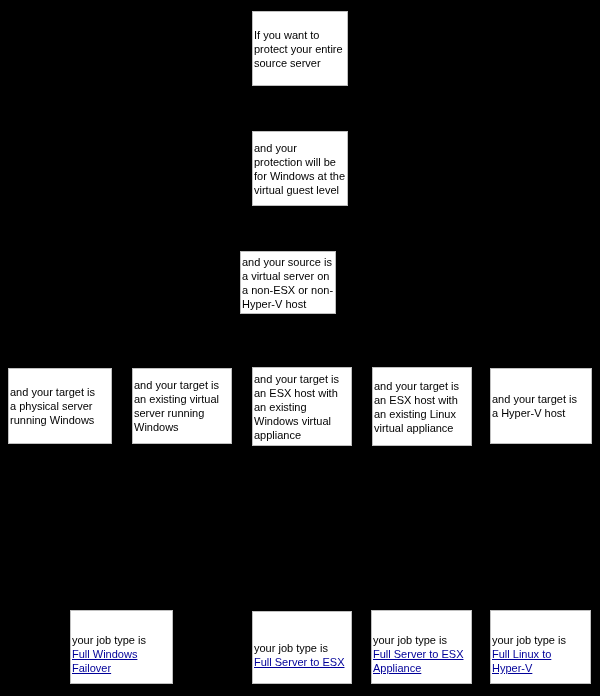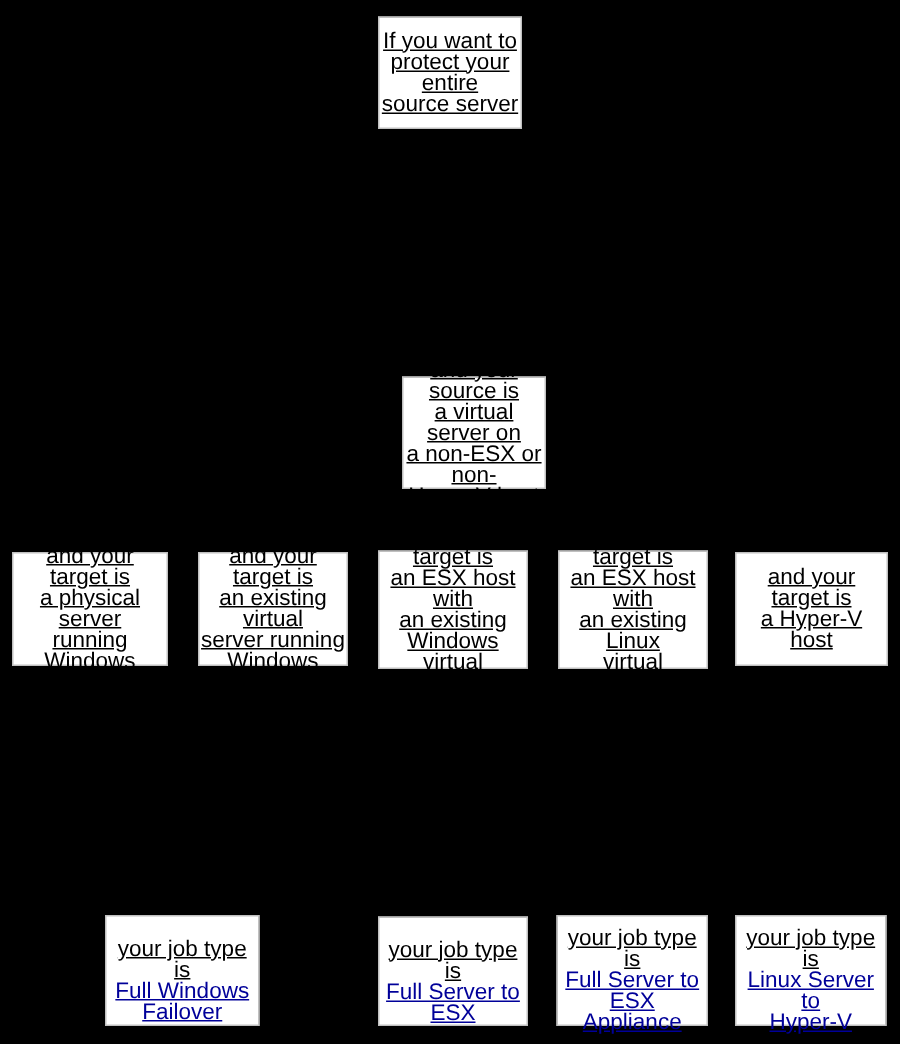--- a/index.html
+++ b/index.html
@@ -14,48 +14,47 @@
     background: var(--bg, #000000);
     font-family: "Liberation Sans", sans-serif;
     overflow: hidden;
   }
   .node {
     position: absolute;
     box-sizing: border-box;
     background: var(--box-fill, #ffffff);
     border: 1px solid var(--box-border, #c0c0c0);
     color: var(--text-color, #000000);
-    font-size: 15px;
+    font-size: 11px;
     line-height: 14px;
-    text-align: center;
+    text-align: left;
     display: flex;
     align-items: center;
     justify-content: center;
-    text-decoration: underline;
   }
   .node-text {
     white-space: pre-line;
     width: 100%;
     padding: 0 1px;
   }
   .job-prefix {
     display: block;
     white-space: pre-line;
   }
   a.job-link {
     display: inline-block;
     color: var(--link-color, #000099);
     text-decoration: underline;
     white-space: pre-line;
     cursor: pointer;
   }
   
   #node-root        { left: 252px; top: 11px;  width: 96px;  height: 75px; }
   #node-guest       { left: 252px; top: 131px; width: 96px;  height: 75px; }
-  #node-source      { left: 268px; top: 251px; width: 96px;  height: 75px; }
+  #node-source      { left: 240px; top: 251px; width: 96px;  height: 63px; }
   #node-t-physical  { left: 8px;   top: 368px; width: 104px; height: 76px; }
   #node-t-virtual   { left: 132px; top: 368px; width: 100px; height: 76px; }
   #node-t-esx-win   { left: 252px; top: 367px; width: 100px; height: 79px; }
   #node-t-esx-linux { left: 372px; top: 367px; width: 100px; height: 79px; }
   #node-t-hyperv    { left: 490px; top: 368px; width: 102px; height: 76px; }
   #node-j-failover  { left: 70px;  top: 610px; width: 103px; height: 74px; }
   #node-j-esx       { left: 252px; top: 611px; width: 100px; height: 73px; }
   #node-j-esx-app   { left: 371px; top: 610px; width: 101px; height: 74px; }
   #node-j-hyperv    { left: 490px; top: 610px; width: 101px; height: 74px; }
 </style>
@@ -63,20 +62,26 @@
 <body>
 
 <div id="canvas">
 
   <div class="node" id="node-root">
     <div class="node-text">If you want to
 protect your entire
 source server</div>
   </div>
 
+  <div class="node" id="node-guest">
+    <div class="node-text">and your
+protection will be
+for Windows at the
+virtual guest level</div>
+  </div>
 
   <div class="node" id="node-source">
     <div class="node-text">and your source is
 a virtual server on
 a non-ESX or non-
 Hyper-V host</div>
   </div>
 
   <div class="node" id="node-t-physical">
     <div class="node-text">and your target is
@@ -126,18 +131,18 @@
 
   <div class="node" id="node-j-esx-app">
     <div class="node-text">
       <span class="job-prefix">your job type is</span><a class="job-link">Full Server to ESX
 Appliance</a>
     </div>
   </div>
 
   <div class="node" id="node-j-hyperv">
     <div class="node-text">
-      <span class="job-prefix">your job type is</span><a class="job-link">Linux Server to
+      <span class="job-prefix">your job type is</span><a class="job-link">Full Linux to
 Hyper-V</a>
     </div>
   </div>
 
 </div>
 
 </body></html>

